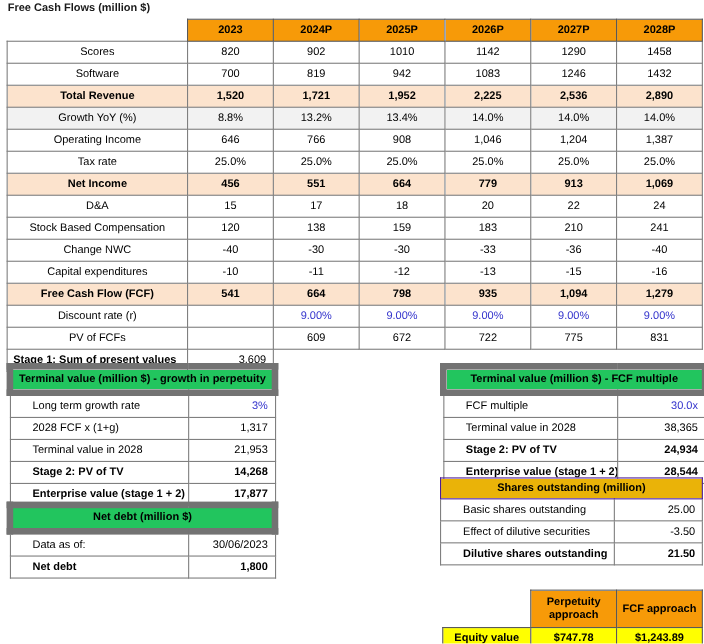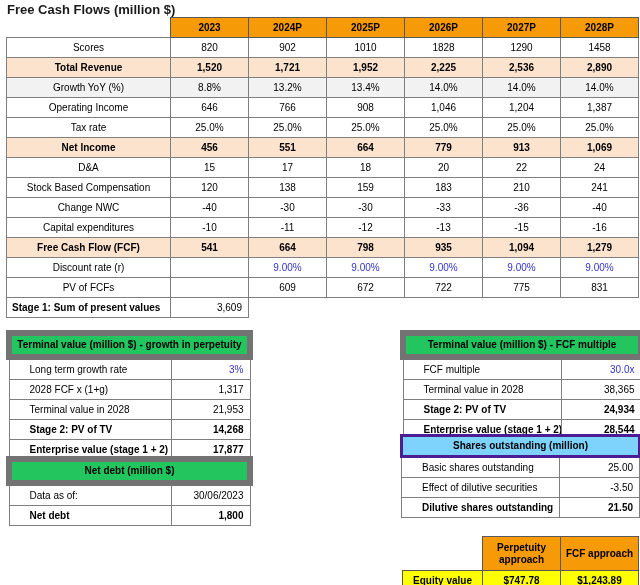--- a/index.html
+++ b/index.html
@@ -14,21 +14,21 @@
     font-family: "Liberation Sans", sans-serif;
     font-size: 10px;
     color: #000000;
     overflow: hidden;
   }
 
   .page-title {
     position: absolute;
     left: 7px;
     top: 2px;
-    font-size: 13px;
+    font-size: 10px;
     font-weight: bold;
     color: #1a1a1a;
     white-space: nowrap;
   }
 
   table {
     border-collapse: collapse;
     table-layout: fixed;
   }
   td, th {
@@ -106,25 +106,25 @@
   .block th.bhead {
     background: #22c55e;
     color: #000;
     font-weight: bold;
     text-align: center;
     border: 6px solid #737373;
     height: 18px;
     line-height: 18px;
   }
   .block th.plainhead {
-    background: #7dd3fc;
+    background: #eab308;
     color: #000;
     font-weight: bold;
     text-align: center;
-    border: 3px solid #4c1d95;
+    border: 1px solid #4c1d95;
     height: 18px;
     line-height: 18px;
   }
   .block td.k {
     text-align: left;
     padding-left: 20px;
     background: #ffffff;
   }
   .block td.v {
     text-align: right;
@@ -197,23 +197,32 @@
       <th class="yr-head">2027P</th>
       <th class="yr-head">2028P</th>
     </tr>
   </thead>
   <tbody id="fcf-body">
       <tr>
         <td class="lbl">Scores</td>
         <td class="val">820</td>
         <td class="val">902</td>
         <td class="val">1010</td>
-        <td class="val">1828</td>
+        <td class="val">1142</td>
         <td class="val">1290</td>
         <td class="val">1458</td>
+      </tr>
+      <tr>
+        <td class="lbl">Software</td>
+        <td class="val">700</td>
+        <td class="val">819</td>
+        <td class="val">942</td>
+        <td class="val">1083</td>
+        <td class="val">1246</td>
+        <td class="val">1432</td>
       </tr>
       <tr class="hl">
         <td class="lbl">Total Revenue</td>
         <td class="val">1,520</td>
         <td class="val">1,721</td>
         <td class="val">1,952</td>
         <td class="val">2,225</td>
         <td class="val">2,536</td>
         <td class="val">2,890</td>
       </tr>

